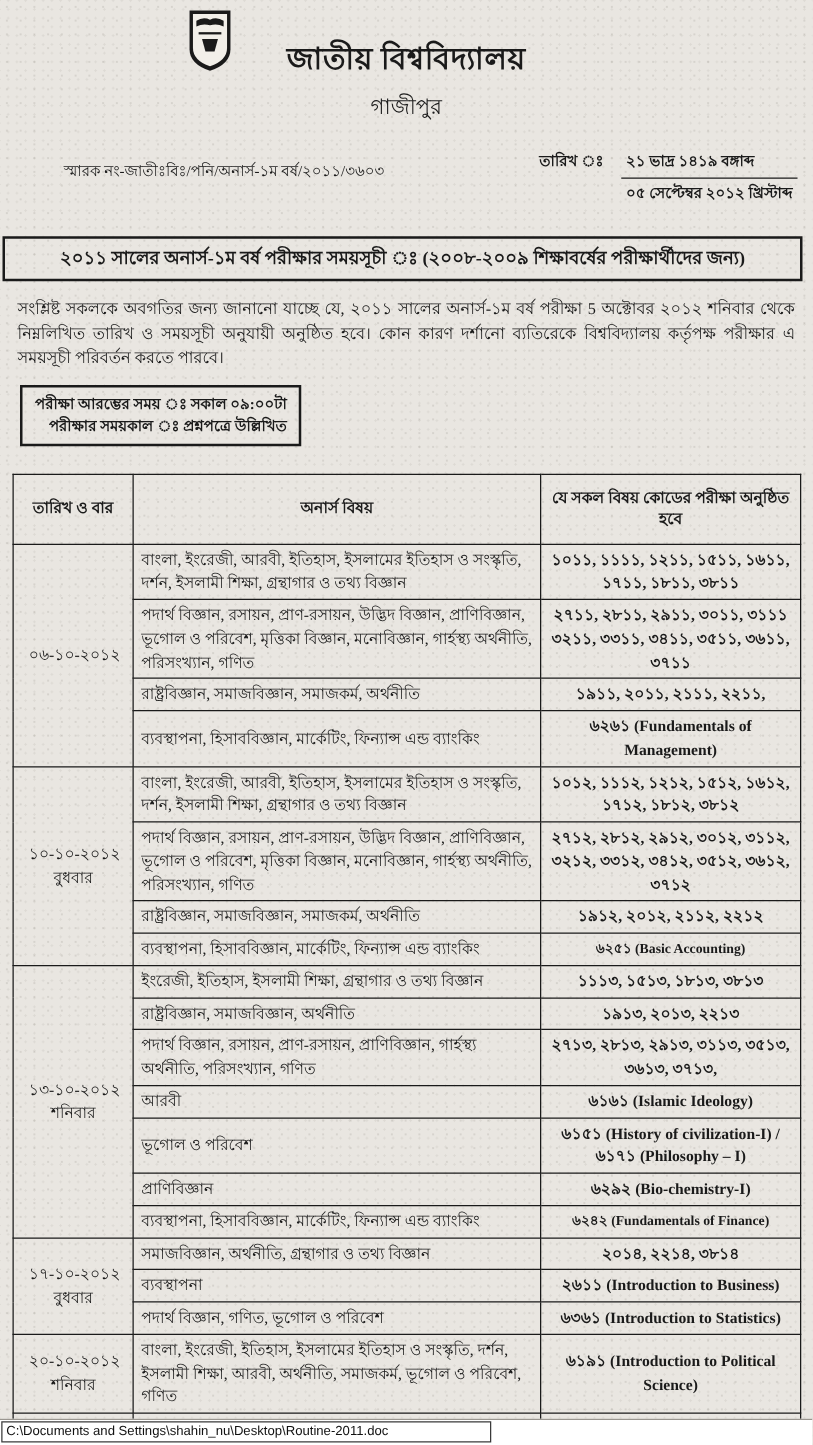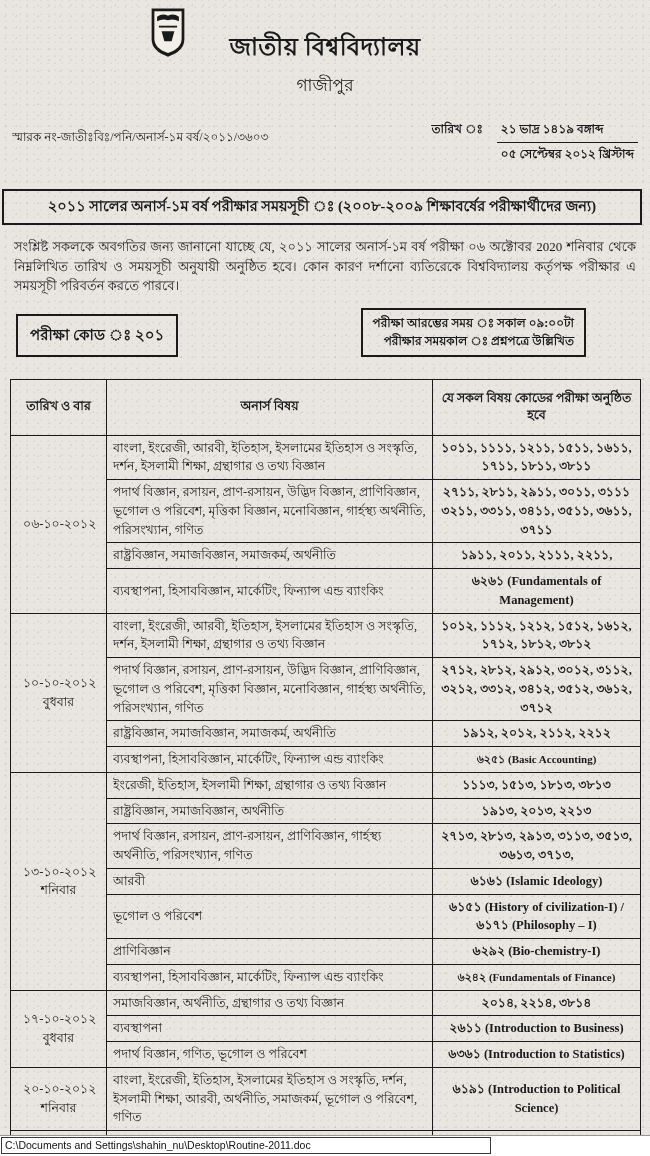--- a/index.html
+++ b/index.html
@@ -14,40 +14,40 @@
       radial-gradient(rgba(115,110,100,.16) 1px, transparent 1px),
       radial-gradient(rgba(115,110,100,.10) 1px, transparent 1px);
     background-size:11px 11px, 7px 7px;
     background-position:0 0, 3px 4px;
   }
   .hdr { position:relative; padding-top:28px; text-align:center; }
   .logo { position:absolute; left:148px; top:6px; width:40px; height:54px; }
   .uni-name { font-size:24px; font-weight:bold; letter-spacing:.5px; }
   .uni-city { font-size:17px; margin-top:4px; }
   .memo-row { display:flex; justify-content:space-between; align-items:flex-start; padding:0 12px; margin-top:20px; }
-  .ref-no { font-size:12px; padding-top:8px; }
+  .ref-no { font-size:12px; padding-top:8px;margin-left:39px; }
   .date-blk { display:flex; gap:14px; font-size:12px; font-weight:bold; }
   .date-lines { display:flex; flex-direction:column; }
   .date-bn { border-bottom:1px solid #1a1a1a; padding:0 4px 2px 4px; }
   .date-en { padding:2px 4px 0 4px; }
   .title-box { margin:24px 8px 0 2px; border:2px solid #1a1a1a; padding:4px 6px; text-align:center; font-weight:bold; font-size:14.5px; background:transparent; }
   .notice { margin:12px 14px 0 14px; font-size:13px; line-height:1.5; text-align:justify; }
   .boxes-row { display:flex; justify-content:space-between; align-items:flex-start; margin-top:12px; padding:0 18px 0 16px; }
   .code-box { border:2px solid #1a1a1a; padding:7px 12px; font-weight:bold; font-size:15px; margin-top:6px; }
   .time-box { border:2px solid #1a1a1a; padding:4px 10px; font-weight:bold; font-size:12px; line-height:1.55; margin-right:46px;text-align:right; }
   table { width:630px; margin:22px 10px 0 10px; border-collapse:collapse; table-layout:fixed; }
   th, td { border:1px solid #1a1a1a; vertical-align:middle; }
   col.c-date { width:96px; } col.c-subj { width:326px; } col.c-code { width:208px; }
   thead th { font-size:12.5px; font-weight:bold; padding:10px 6px; text-align:center; line-height:1.4; }
   td.date-cell { text-align:center; font-size:12.5px; padding:12px; line-height:1.5; }
   td.subject-cell { font-size:12.5px; padding:3px 6px; line-height:1.5; text-align:left; vertical-align:middle;margin-left:16px; }
   td.codes-cell { font-size:12.5px; font-weight:600; text-align:center; padding:3px 5px; line-height:1.5; }
   td.codes-cell.em { font-size:11px; font-weight:bold; }
   .status-bar { position:absolute; left:0; right:0; bottom:0; height:21px; background:#ffffff; border-top:1px solid #9a968f; }
-  .status-box { border:1px solid #3a3a3a; background:#ffffff; width:490px; height:17px; margin:1px 0 0 1px; font-family:"Liberation Sans","DejaVu Sans",sans-serif; font-size:10.5px; line-height:15px; padding-left:3px; color:#111; white-space:nowrap; overflow:hidden; }
+  .status-box { border:1px solid #3a3a3a; background:#ffffff; width:392px; height:17px; margin:1px 0 0 1px; font-family:"Liberation Sans","DejaVu Sans",sans-serif; font-size:10.5px; line-height:15px; padding-left:3px; color:#111; white-space:nowrap; overflow:hidden; }
 </style>
 </head>
 <body>
 
 <div class="hdr">
   <span class="logo">
     <svg viewBox="0 0 44 56" width="40" height="54" aria-hidden="true">
       <path d="M4 1 h36 v34 q0 13 -18 19 Q4 48 4 35 Z" fill="#1a1a1a"></path>
       <path d="M7 4 h30 v30 q0 11 -15 16 Q7 45 7 34 Z" fill="#f2efe9"></path>
       <path d="M10 10 q6 -4 12 -1 q6 -3 12 1 l0 5 q-6 -3 -12 -1 q-6 -2 -12 1 Z" fill="#1a1a1a"></path>
@@ -65,24 +65,23 @@
     <span>তারিখ ঃ</span>
     <span class="date-lines">
       <span class="date-bn">২১ ভাদ্র ১৪১৯ বঙ্গাব্দ</span>
       <span class="date-en">০৫ সেপ্টেম্বর ২০১২ খ্রিস্টাব্দ</span>
     </span>
   </div>
 </div>
 
 <div class="title-box">২০১১ সালের অনার্স-১ম বর্ষ পরীক্ষার সময়সূচী ঃ (২০০৮-২০০৯ শিক্ষাবর্ষের পরীক্ষার্থীদের জন্য)</div>
 
-<p class="notice">সংশ্লিষ্ট সকলকে অবগতির জন্য জানানো যাচ্ছে যে, ২০১১ সালের অনার্স-১ম বর্ষ পরীক্ষা ০৬ অক্টোবর 2020 শনিবার থেকে নিম্নলিখিত তারিখ ও সময়সূচী অনুযায়ী অনুষ্ঠিত হবে। কোন কারণ দর্শানো ব্যতিরেকে বিশ্ববিদ্যালয় কর্তৃপক্ষ পরীক্ষার এ সময়সূচী পরিবর্তন করতে পারবে।</p>
+<p class="notice">সংশ্লিষ্ট সকলকে অবগতির জন্য জানানো যাচ্ছে যে, ২০১১ সালের অনার্স-১ম বর্ষ পরীক্ষা 5 অক্টোবর ২০১২ শনিবার থেকে নিম্নলিখিত তারিখ ও সময়সূচী অনুযায়ী অনুষ্ঠিত হবে। কোন কারণ দর্শানো ব্যতিরেকে বিশ্ববিদ্যালয় কর্তৃপক্ষ পরীক্ষার এ সময়সূচী পরিবর্তন করতে পারবে।</p>
 
 <div class="boxes-row">
-  <div class="code-box">পরীক্ষা কোড ঃ ২০১</div>
   <div class="time-box">
     <div>পরীক্ষা আরম্ভের সময় ঃ সকাল ০৯:০০টা</div>
     <div>পরীক্ষার সময়কাল ঃ প্রশ্নপত্রে উল্লিখিত</div>
   </div>
 </div>
 
 <table>
   <colgroup>
       <col class="c-date">
       <col class="c-subj">

